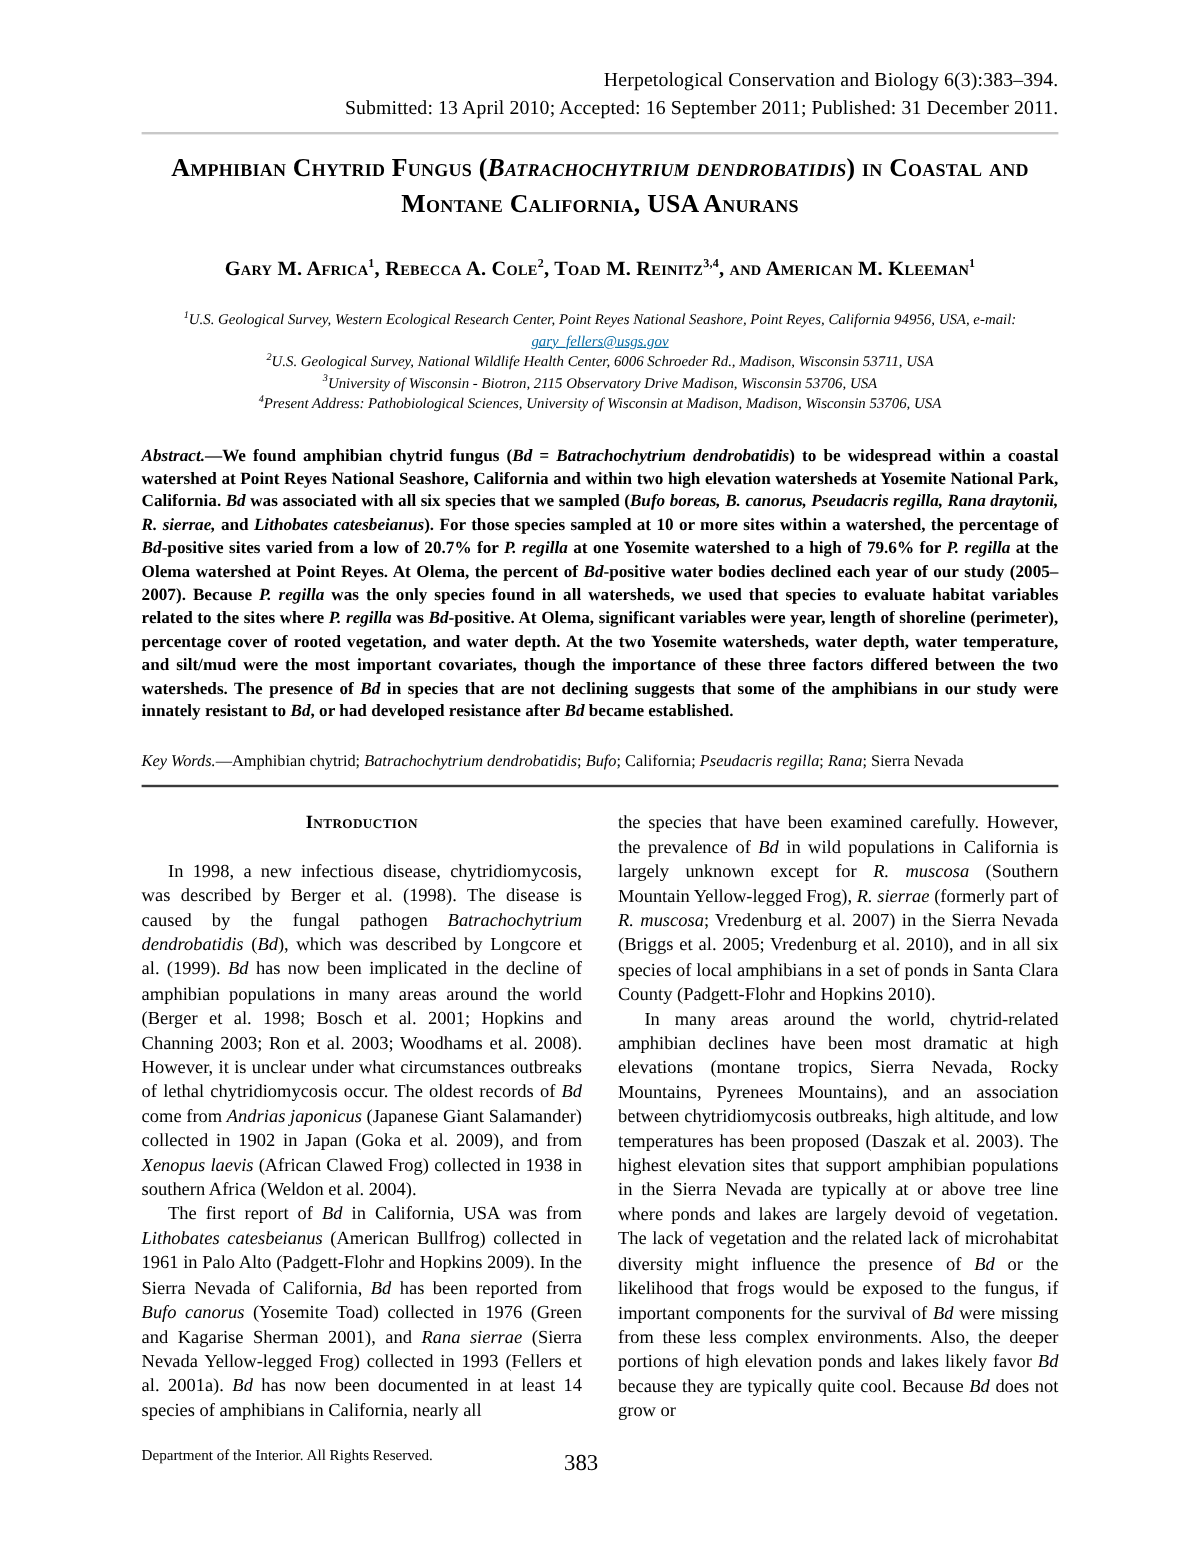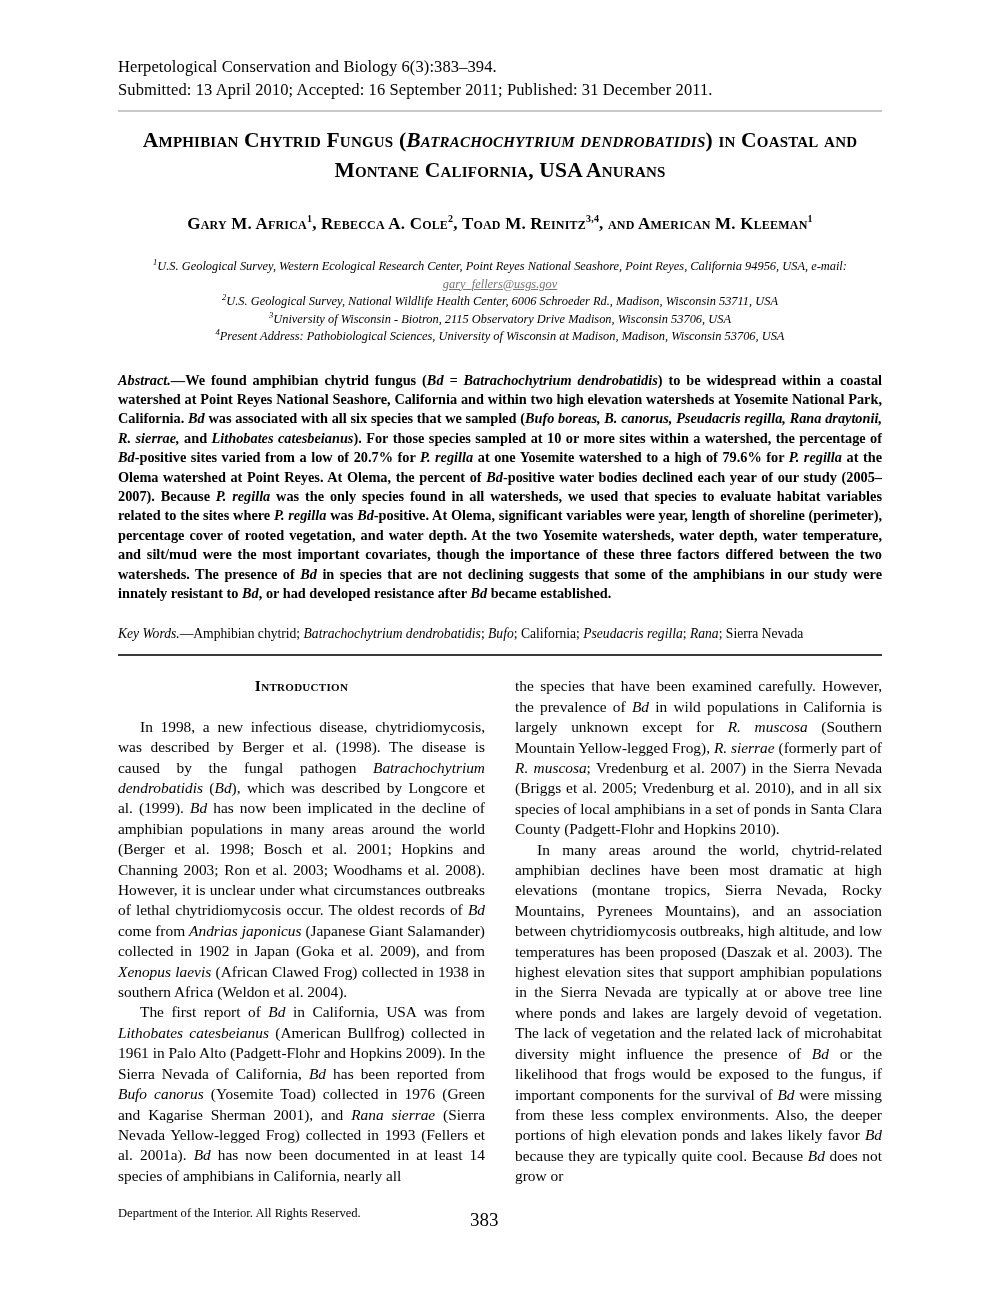--- a/index.html
+++ b/index.html
@@ -28,20 +28,21 @@
     left: 118px;
     top: 55px;
     width: 764px;
   }
 
   
   .journal-line {
     font-size: 16.5px;
     line-height: 23px;
     letter-spacing: 0.1px;
+    text-align: right;
   }
 
   .rule-top {
     margin-top: 9px;
     height: 2px;
     background: #c8c8c8;
     width: 100%;
   }
   .rule-mid {
     margin-top: 11px;
@@ -89,21 +90,21 @@
     line-height: 17.5px;
     font-style: italic;
   }
   .affils .aff { display: block; }
   .affils sup {
     font-size: 8.5px;
     vertical-align: super;
     line-height: 0;
   }
   .email {
-    color: #737373;
+    color: #0369a1;
     text-decoration: underline;
   }
 
   
   .abstract {
     margin-top: 25px;
     font-size: 14.3px;
     line-height: 19.4px;
     font-weight: bold;
     text-align: justify;

